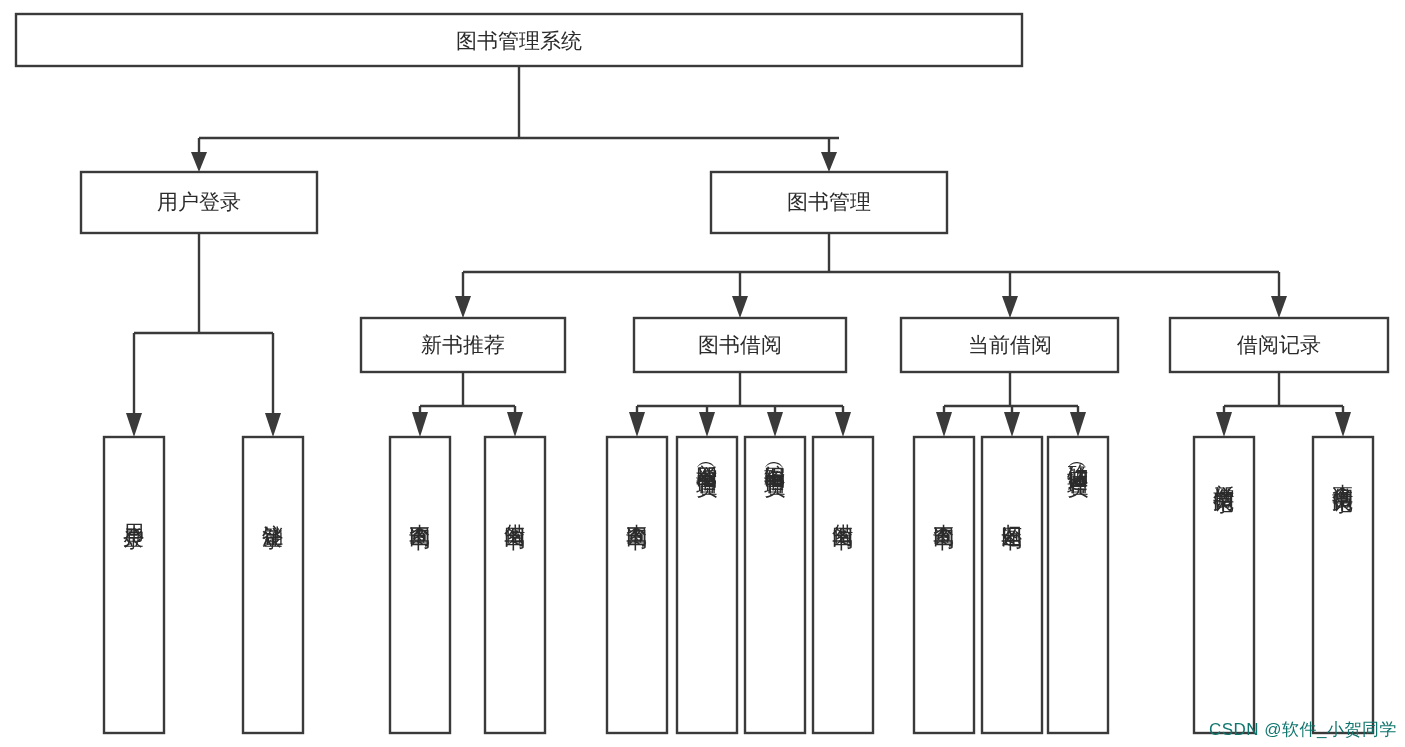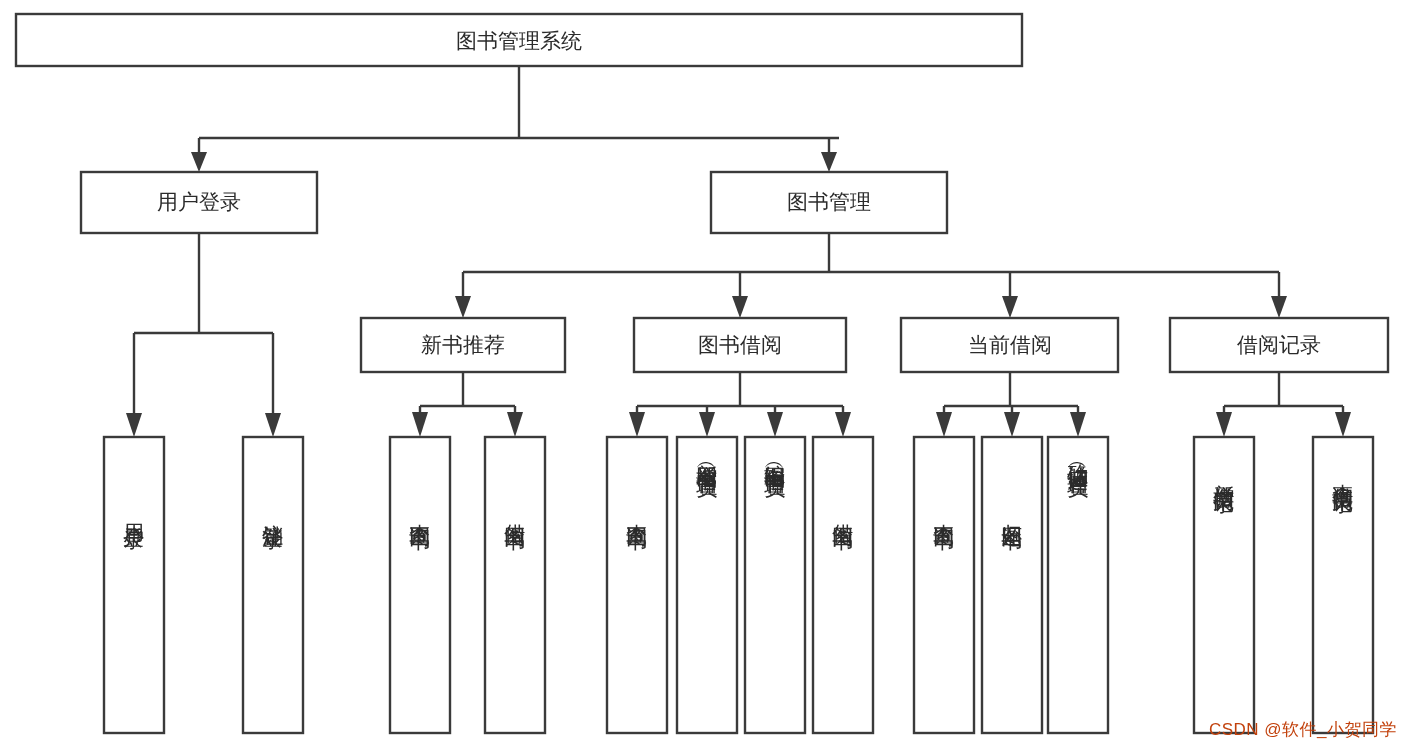--- a/index.html
+++ b/index.html
@@ -63,21 +63,21 @@
     text-align: center;
     transform: translateX(-50%);
     pointer-events: none;
   }
   .watermark {
     position: absolute;
     right: 8px;
     bottom: 6px;
     font-family: "Liberation Sans", "DejaVu Sans", sans-serif;
     font-size: 17px;
-    color: #c2410c;
+    color: #0f766e;
     white-space: nowrap;
     letter-spacing: 0.5px;
   }
 </style>
 </head>
 <body>
 
 <div id="diagram-root">
 
   <svg id="tree-svg" viewBox="0 0 1405 747" xmlns="http://www.w3.org/2000/svg">

